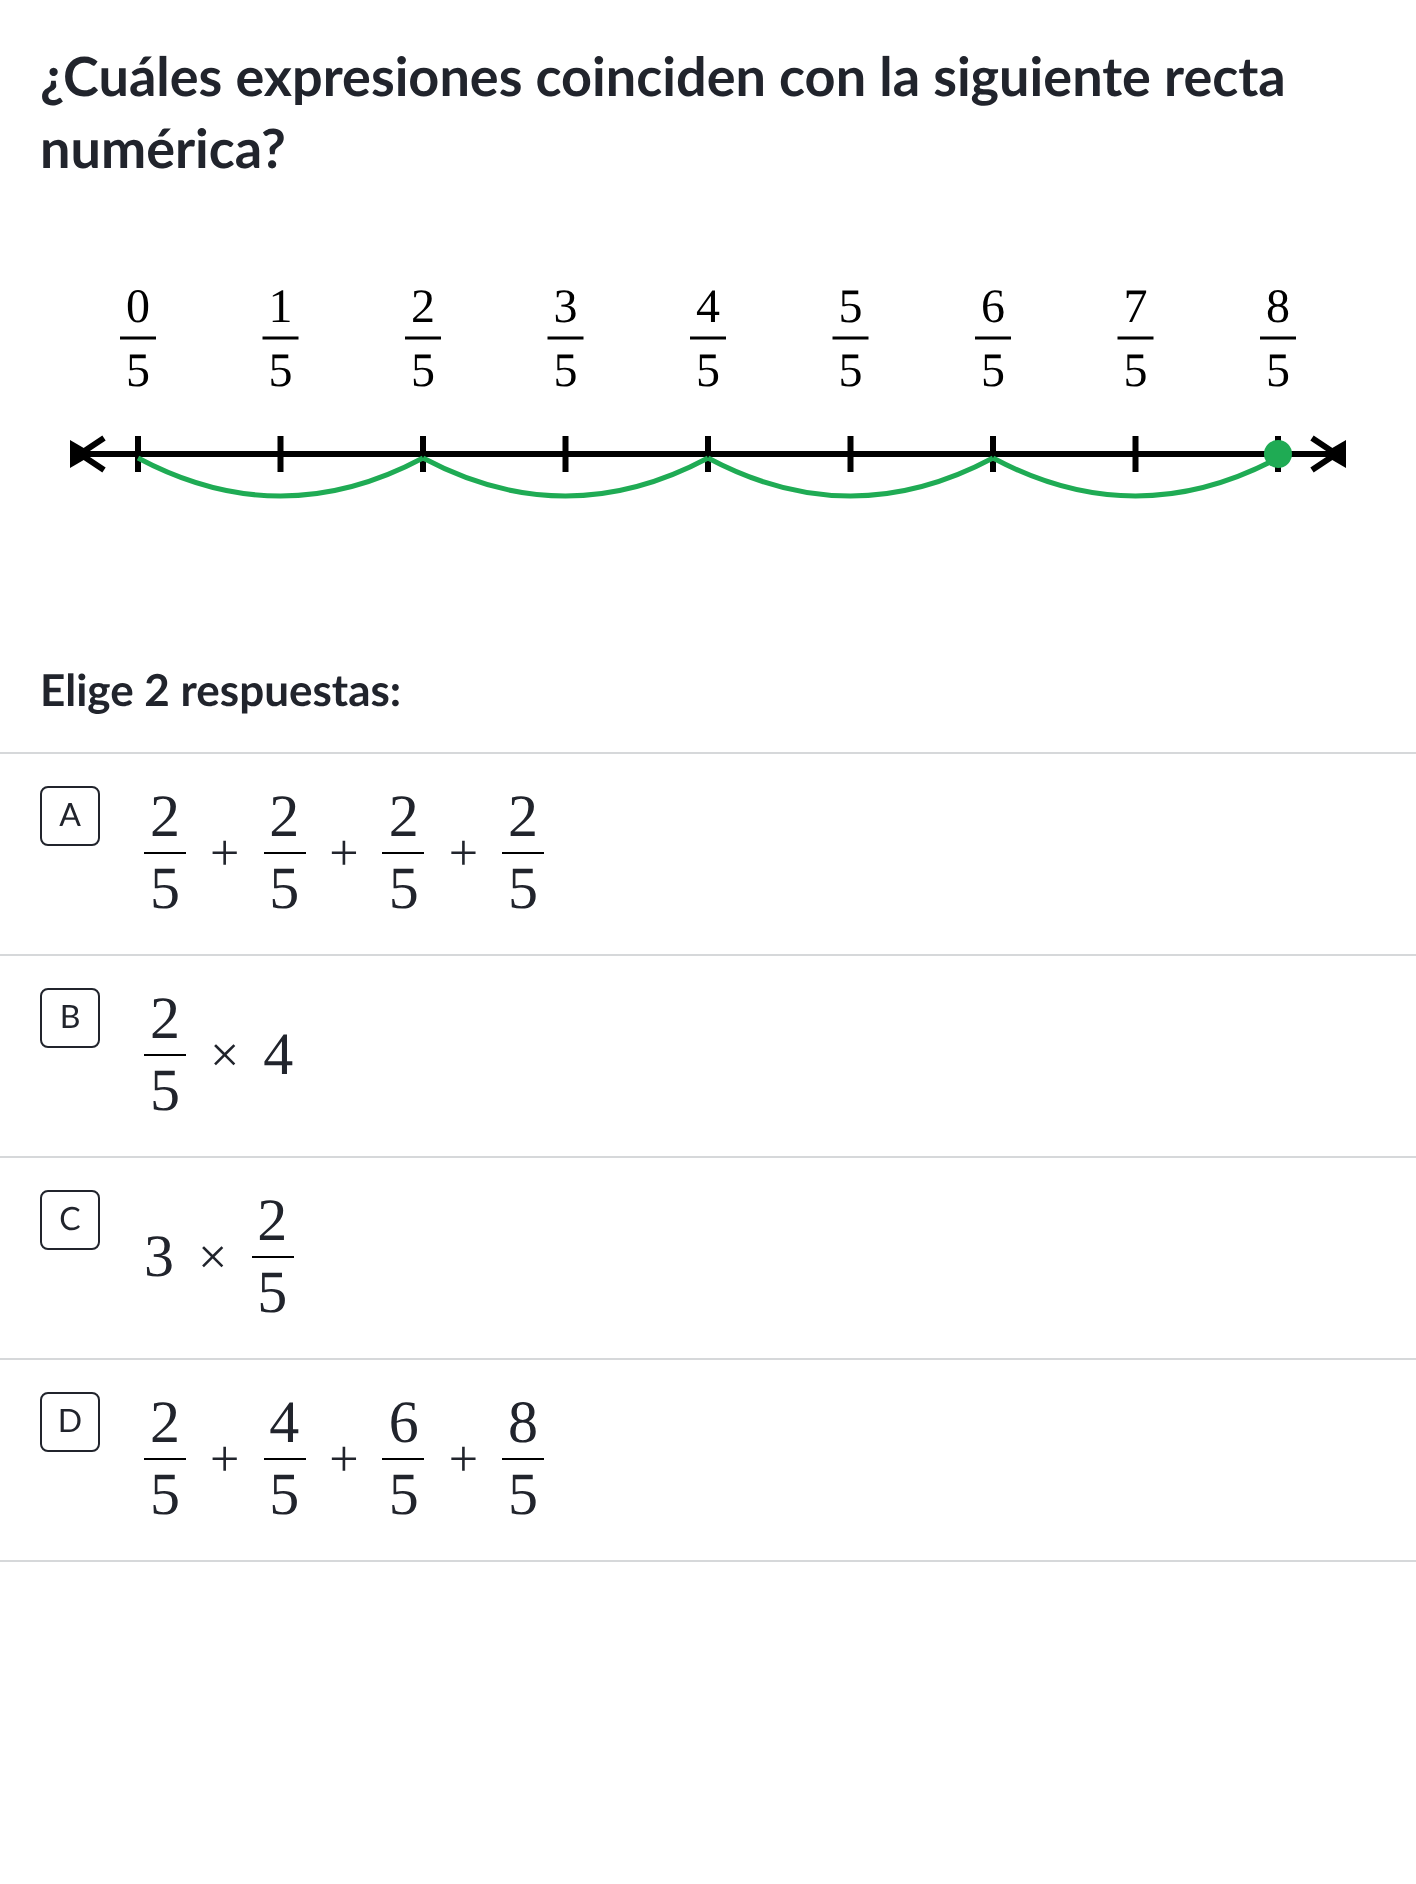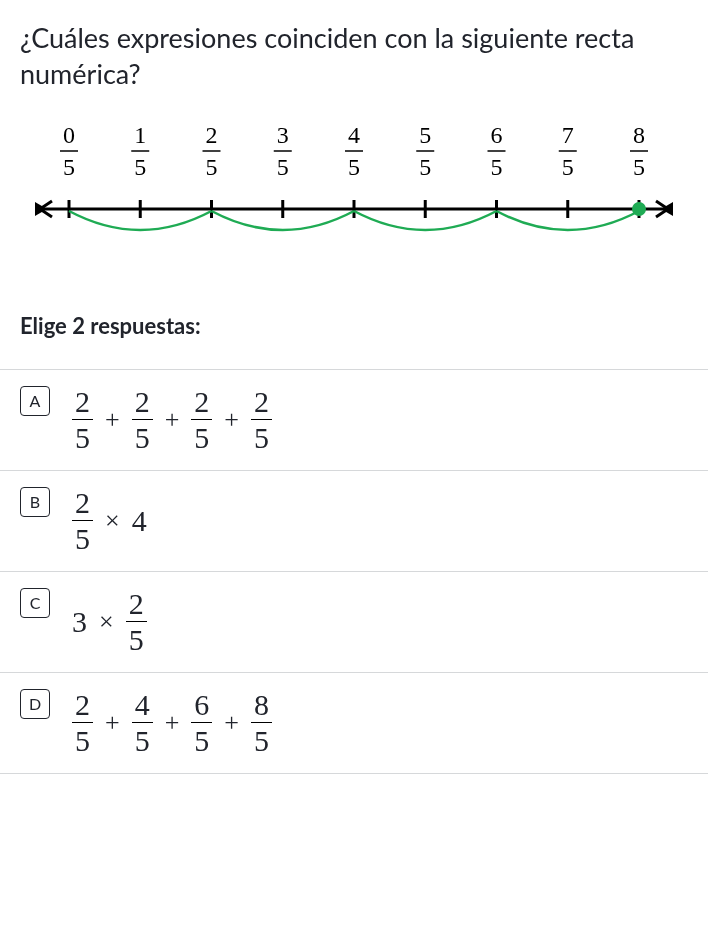--- a/index.html
+++ b/index.html
@@ -5,33 +5,33 @@
   * { box-sizing: border-box; }
   body {
     font-family: -apple-system, "Segoe UI", Lato, "Helvetica Neue", Arial, sans-serif;
     margin: 0;
     padding: 20px 20px 0 20px;
     color: #21242c;
     width: 708px;
   }
   .question {
     font-size: 27px;
-    font-weight: 400;
+    font-weight: 700;
     line-height: 1.35;
     color: #21242c;
-    margin-bottom: 26px;
+    margin-bottom: 44px;
   }
   .numline-wrap {
     width: 640px;
     margin: 0 auto 60px auto;
   }
   .prompt {
     font-size: 22px;
     font-weight: 700;
-    margin-bottom: 30px;
+    margin-bottom: 18px;
   }
   .answers { margin: 0 -20px; }
   .answer {
     border-top: 1px solid #d6d8da;
     padding: 14px 20px;
     display: flex;
     align-items: flex-start;
     gap: 22px;
     cursor: pointer;
   }

